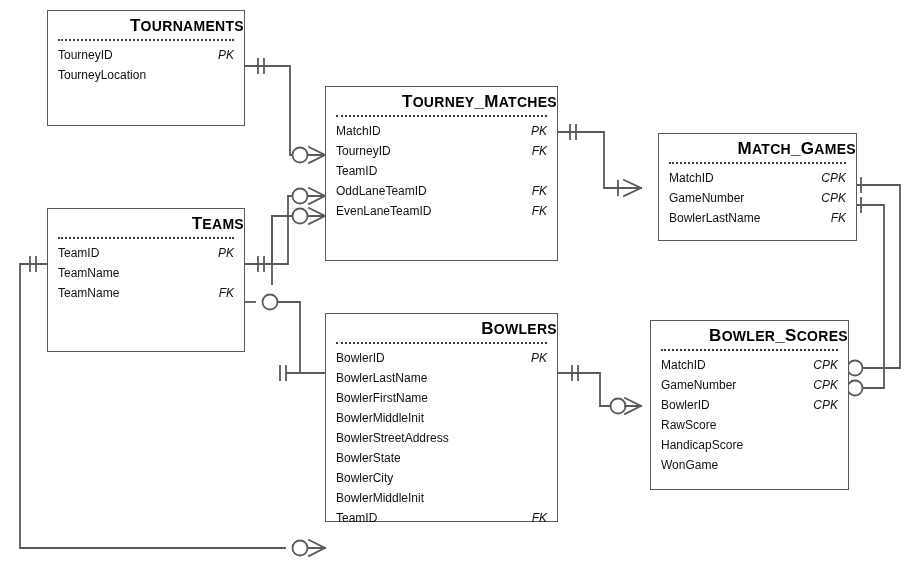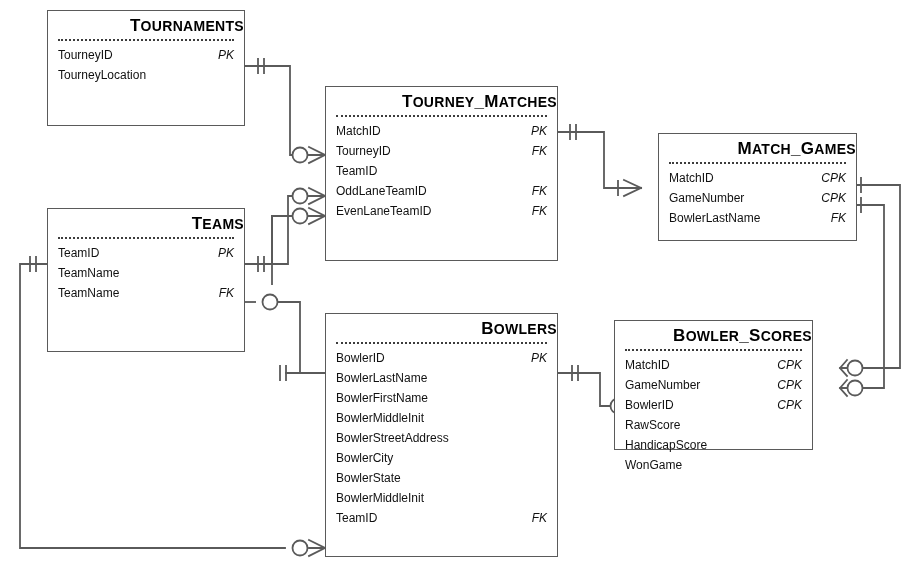--- a/index.html
+++ b/index.html
@@ -229,21 +229,21 @@
           <span class="attr-name">TeamName</span>
           <span class="attr-key"></span>
         </div>
         <div class="attr-row">
           <span class="attr-name">TeamName</span>
           <span class="attr-key">FK</span>
         </div>
       </div>
   </div>
 
-  <div class="entity" id="ent-bowlers" style="left: 325px; top: 313px; width: 233px; height: 244px;">
+  <div class="entity" id="ent-bowlers" style="left: 325px; top: 313px; width: 233px; height: 209px;">
     <div class="entity-title" style="padding-top: 5px;"><span class="big">B</span><span class="sm">O</span><span class="sm">W</span><span class="sm">L</span><span class="sm">E</span><span class="sm">R</span><span class="sm">S</span></div>
     <div class="sep"></div>
     <div class="attrs">
         <div class="attr-row">
           <span class="attr-name">BowlerID</span>
           <span class="attr-key">PK</span>
         </div>
         <div class="attr-row">
           <span class="attr-name">BowlerLastName</span>
           <span class="attr-key"></span>
@@ -254,39 +254,39 @@
         </div>
         <div class="attr-row">
           <span class="attr-name">BowlerMiddleInit</span>
           <span class="attr-key"></span>
         </div>
         <div class="attr-row">
           <span class="attr-name">BowlerStreetAddress</span>
           <span class="attr-key"></span>
         </div>
         <div class="attr-row">
+          <span class="attr-name">BowlerState</span>
+          <span class="attr-key"></span>
+        </div>
+        <div class="attr-row">
           <span class="attr-name">BowlerCity</span>
           <span class="attr-key"></span>
         </div>
         <div class="attr-row">
-          <span class="attr-name">BowlerState</span>
-          <span class="attr-key"></span>
-        </div>
-        <div class="attr-row">
           <span class="attr-name">BowlerMiddleInit</span>
           <span class="attr-key"></span>
         </div>
         <div class="attr-row">
           <span class="attr-name">TeamID</span>
           <span class="attr-key">FK</span>
         </div>
       </div>
   </div>
 
-  <div class="entity" id="ent-bowler_scores" style="left: 614px; top: 320px; width: 199px; height: 130px;">
+  <div class="entity" id="ent-bowler_scores" style="left: 650px; top: 320px; width: 199px; height: 170px;">
     <div class="entity-title" style="padding-top: 5px;"><span class="big">B</span><span class="sm">O</span><span class="sm">W</span><span class="sm">L</span><span class="sm">E</span><span class="sm">R</span><span class="big">_</span><span class="big">S</span><span class="sm">C</span><span class="sm">O</span><span class="sm">R</span><span class="sm">E</span><span class="sm">S</span></div>
     <div class="sep"></div>
     <div class="attrs">
         <div class="attr-row">
           <span class="attr-name">MatchID</span>
           <span class="attr-key">CPK</span>
         </div>
         <div class="attr-row">
           <span class="attr-name">GameNumber</span>
           <span class="attr-key">CPK</span>

